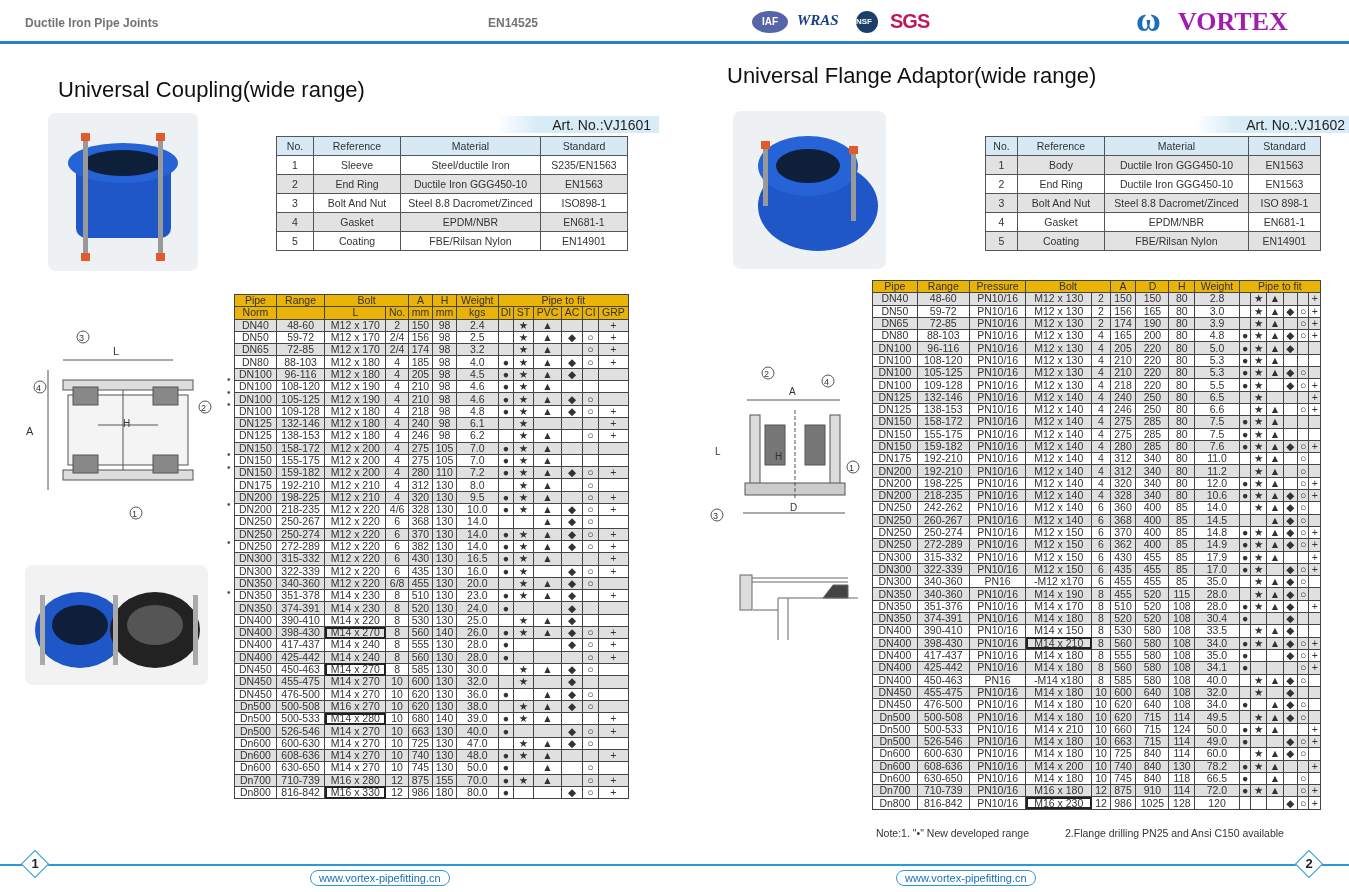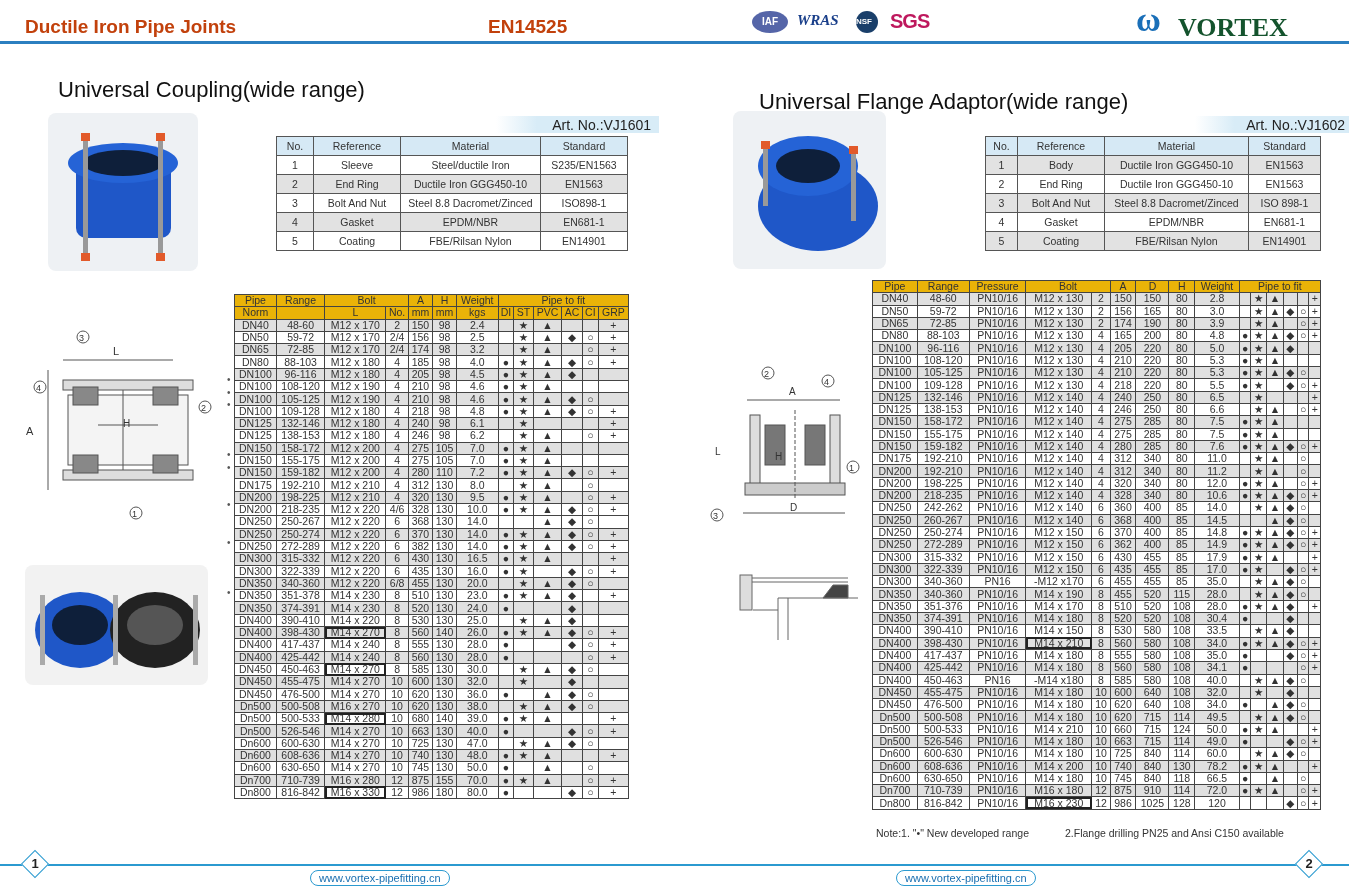--- a/index.html
+++ b/index.html
@@ -1,18 +1,18 @@
 <!DOCTYPE html>
 <html><head>
 <meta charset="utf-8">
 <style>
   html,body{margin:0;padding:0;background:#fff;}
   body{width:1349px;height:892px;position:relative;overflow:hidden;font-family:"Liberation Sans",sans-serif;color:#222;}
   .abs{position:absolute;}
-  .hdr-title{font-weight:bold;color:#c2410c;font-size:19px;}
+  .hdr-title{font-weight:bold;color:#737373;font-size:12px;}
   .hdr-line{position:absolute;left:0;top:41px;width:1349px;height:3px;background:#2b7fc0;}
   .sec-title{font-size:22px;color:#111;}
   .artno{position:absolute;background:linear-gradient(90deg,#fff 0%,#d8ecf7 25%);font-size:14px;color:#222;padding:1px 8px 0 30px;text-align:right;}
   table{border-collapse:collapse;}
   .mt td,.mt th{border:1px solid #555;font-size:10.5px;color:#333;text-align:center;padding:0 3px;height:18px;font-weight:normal;}
   .mt th{background:#d6e9f5;}
   .mt tr.g td{background:#e2e2e2;}
   .st{position:absolute;}
   .st td,.st th{border:1px solid #444;font-size:10.5px;color:#333;text-align:center;padding:0 1px;height:11.3px;line-height:11px;font-weight:normal;white-space:nowrap;}
   .st th{background:#eab308;}
@@ -32,21 +32,21 @@
 
 <div class="abs hdr-title" style="left:25px;top:16px;">Ductile Iron Pipe Joints</div>
 <div class="abs hdr-title" style="left:488px;top:16px;">EN14525</div>
 
 <div class="abs" style="left:752px;top:11px;width:36px;height:22px;border-radius:50%;background:#5565a8;color:#fff;font-size:10px;font-weight:bold;text-align:center;line-height:22px;">IAF</div>
 <div class="abs" style="left:797px;top:12px;font-family:'Liberation Serif',serif;font-style:italic;font-weight:bold;color:#1a3f8a;font-size:15px;">WRAS</div>
 <div class="abs" style="left:856px;top:11px;width:22px;height:22px;border-radius:50%;background:#1a3f6a;color:#fff;font-size:8px;font-weight:bold;line-height:22px;">NSF</div>
 <div class="abs" style="left:890px;top:10px;font-weight:bold;color:#be185d;font-size:20px;letter-spacing:-1px;">SGS</div>
 
 <div class="abs" style="left:1136px;top:0px;font-family:'Liberation Serif',serif;font-weight:bold;color:#1a6fb8;font-size:34px;line-height:40px;">ω</div>
-<div class="abs" style="left:1178px;top:13px;font-family:'Liberation Serif',serif;font-weight:bold;color:#14532d;font-size:26px;">VORTEX</div>
+<div class="abs" style="left:1178px;top:7px;font-family:'Liberation Serif',serif;font-weight:bold;color:#a21caf;font-size:26px;">VORTEX</div>
 
 <div class="hdr-line"></div>
 
 <div class="abs sec-title" style="left:58px;top:77px;">Universal Coupling(wide range)</div>
 
 <div class="photo" style="left:48px;top:113px;width:150px;height:158px;">
   <svg width="150" height="158" viewBox="0 0 150 158">
     <rect x="28" y="45" width="95" height="80" rx="10" fill="#1f57c8"></rect>
     <ellipse cx="75" cy="50" rx="55" ry="20" fill="#2563d6"></ellipse>
     <ellipse cx="75" cy="50" rx="40" ry="13" fill="#0e1f3a"></ellipse>
@@ -752,21 +752,21 @@
         <td class="sym"></td>
         <td class="sym">◆</td>
         <td class="sym">○</td>
         <td class="sym">+</td>
       </tr>
     </tbody>
 </table>
 
 <div class="dots" style="left:227px;top:374px;">•<br>•<br>•<br><br><br><br>•<br>•<br><br><br>•<br><br><br>•<br><br><br><br>•<br></div>
 
-<div class="abs sec-title" style="left:727px;top:89px;margin-left:32px;">Universal Flange Adaptor(wide range)</div>
+<div class="abs sec-title" style="left:727px;top:63px;">Universal Flange Adaptor(wide range)</div>
 
 <div class="photo" style="left:733px;top:111px;width:153px;height:158px;">
   <svg width="153" height="158" viewBox="0 0 153 158">
     <ellipse cx="85" cy="95" rx="60" ry="45" fill="#1f57c8"></ellipse>
     <ellipse cx="75" cy="55" rx="50" ry="30" fill="#2563d6"></ellipse>
     <ellipse cx="75" cy="55" rx="32" ry="17" fill="#0e1f3a"></ellipse>
     <rect x="30" y="35" width="5" height="60" fill="#999"></rect>
     <rect x="118" y="40" width="5" height="70" fill="#999"></rect>
     <rect x="28" y="30" width="9" height="8" fill="#e25a2a"></rect>
     <rect x="116" y="35" width="9" height="8" fill="#e25a2a"></rect>

